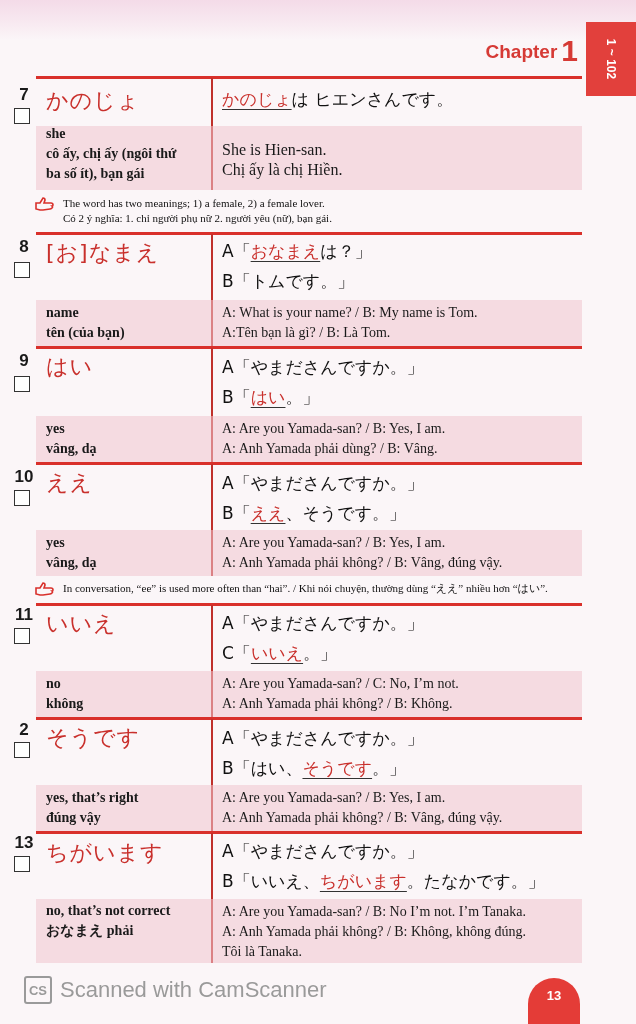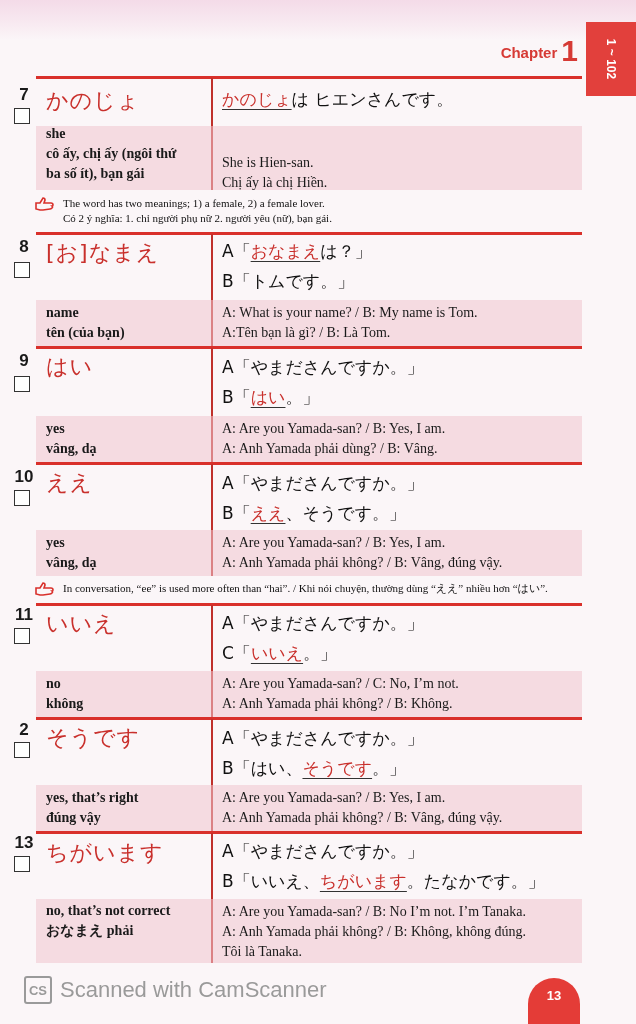--- a/index.html
+++ b/index.html
@@ -11,21 +11,21 @@
   }
   .top-bleed {
     position:absolute; left:0; top:0; width:636px; height:40px;
     background:linear-gradient(180deg,#f4dbe8 0%,#f8eaf1 60%,#fbf6f8 100%);
   }
   .chapter-head {
     position:absolute; right:58px; top:34px;
     font-family:"Liberation Sans","DejaVu Sans",sans-serif;
     color:#d63a35; font-weight:bold;
   }
-  .chapter-head .word { font-size:15px; vertical-align:3px; }
+  .chapter-head .word { font-size:19px; vertical-align:3px; }
   .chapter-head .num { font-size:30px; margin-left:4px; }
   .side-tab {
     position:absolute; left:586px; top:22px; width:50px; height:74px;
     background:#e2403c; color:#fff;
     font-family:"Liberation Sans","DejaVu Sans",sans-serif; font-weight:bold; font-size:12px;
     display:flex; align-items:center; justify-content:center;
   }
   .side-tab span { transform:rotate(90deg); white-space:nowrap; }
   .rule { position:absolute; left:36px; width:546px; height:3px; background:#d9302b; }
   .num-col { position:absolute; left:12px; width:24px; text-align:center;
@@ -77,21 +77,21 @@
 <div class="num-col" style="top:86px">7</div>
 <div class="chk" style="top:108px"></div>
 <div class="jp-word" style="top:86px">かのじょ</div>
 <div class="jp-line" style="top:88px"><span class="hl">かのじょ</span><span>は ヒエンさんです。</span></div>
 <div class="band" style="top:126px;height:64px"></div>
 <div class="gloss" style="top:124px">
   <div>she</div>
   <div>cô ấy, chị ấy (ngôi thứ</div>
   <div>ba số ít), bạn gái</div>
 </div>
-<div class="trans" style="top:153px;font-size:14px;line-height:20px">
+<div class="trans" style="top:140px;font-size:16px;line-height:20px">
   <div>She is Hien-san.</div>
   <div>Chị ấy là chị Hiền.</div>
 </div>
 <div class="note" style="top:196px">
   <svg class="hand" viewBox="0 0 20 16">
       <path d="M2 7 h4 l3-5 q2 0 2 2 l-1 3 h7 q2 0 2 2 q0 1-1 1 q1 1 0 2 q-1 1-2 1 l-7 1 h-3 l-4-1z" fill="none" stroke="#d9302b" stroke-width="1.6"></path>
     </svg>
   <div class="txt">The word has two meanings; 1) a female, 2) a female lover.</div>
   <div class="txt" style="top:15px">Có 2 ý nghĩa: 1. chỉ người phụ nữ   2. người yêu (nữ), bạn gái.</div>
 </div>

